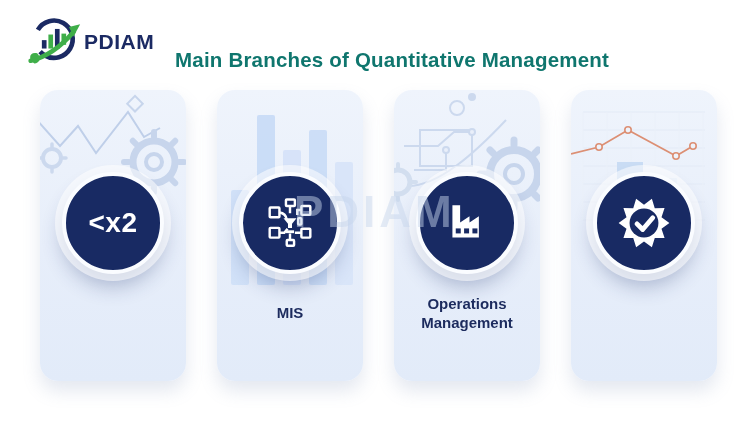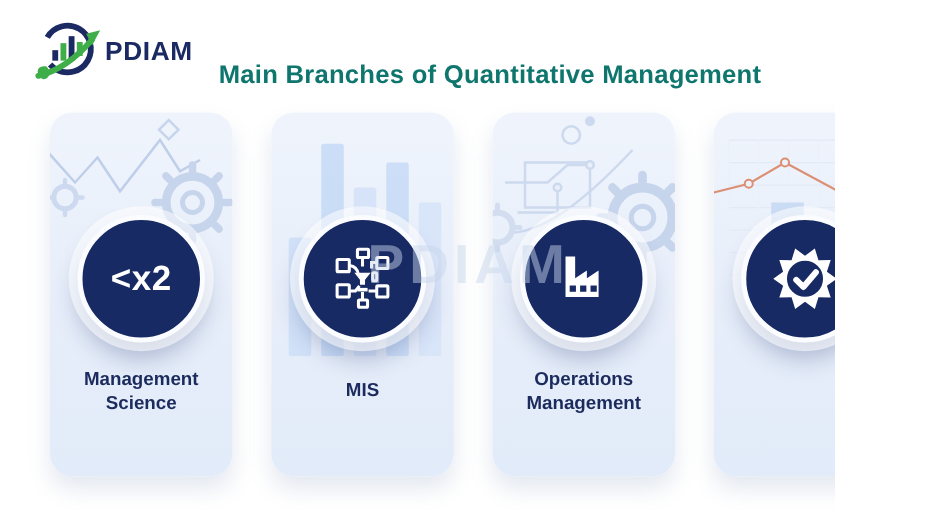--- a/index.html
+++ b/index.html
@@ -1,17 +1,17 @@
 <!DOCTYPE html>
 <html><head>
 <meta charset="utf-8">
 <style>
   html,body{margin:0;padding:0;background:#fff;}
   .stage{
-    position:relative;width:668px;height:424px;overflow:hidden;background:#fff;
+    position:relative;width:750px;height:424px;overflow:hidden;background:#fff;
     font-family:"Liberation Sans",sans-serif;
   }
   
   .header{position:absolute;top:14px;left:26px;display:flex;align-items:center;}
   .logo{width:56px;height:56px;display:block;}
   .logo-text{font-size:21px;font-weight:bold;color:#1b2a63;margin-left:2px;letter-spacing:.5px;}
   .page-title{
     position:absolute;left:175px;top:48px;font-size:20.5px;font-weight:bold;color:#0f766e;
     letter-spacing:.2px;white-space:nowrap;
   }
@@ -103,21 +103,20 @@
             <line y1="-11" y2="-14"></line>
               <line y1="11" y2="14"></line>
             <line x1="-11" x2="-14"></line>
               <line x1="11" x2="14"></line>
           </g>
         </g>
       </svg>
       <div class="icon-circle">
         <span class="formula-text">&lt;x2</span>
       </div>
-      <div class="card-label">Management Science</div>
     </div>
 
     <div class="card">
       <svg class="deco" width="146" height="195" viewBox="0 0 146 195">
         <rect x="14" y="100" width="18" height="95" rx="2" fill="#cddef7" opacity=".85"></rect>
         <rect x="40" y="25" width="18" height="170" rx="2" fill="#c6daf6" opacity=".9"></rect>
         <rect x="66" y="60" width="18" height="135" rx="2" fill="#d3e1f8" opacity=".85"></rect>
         <rect x="92" y="40" width="18" height="155" rx="2" fill="#c9dcf6" opacity=".9"></rect>
         <rect x="118" y="72" width="18" height="123" rx="2" fill="#d6e3f8" opacity=".85"></rect>
       </svg>

